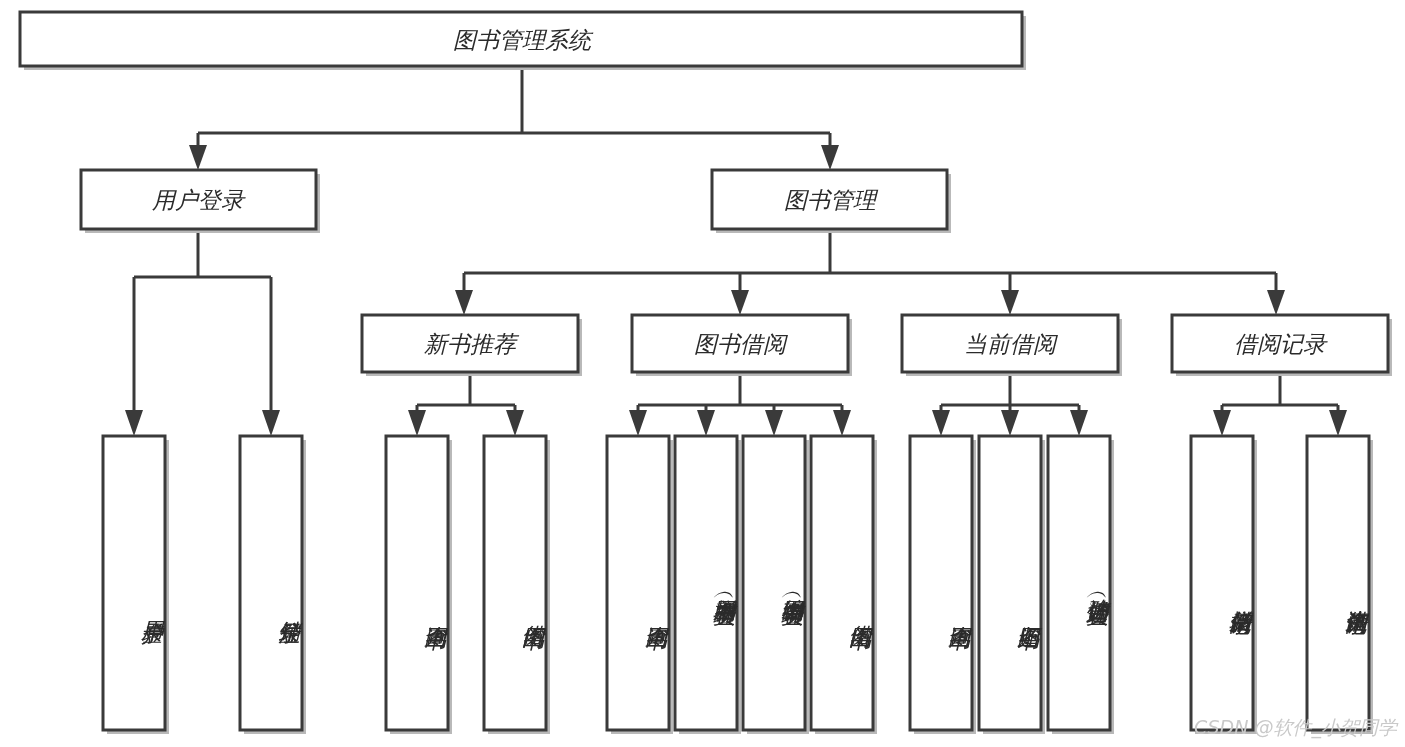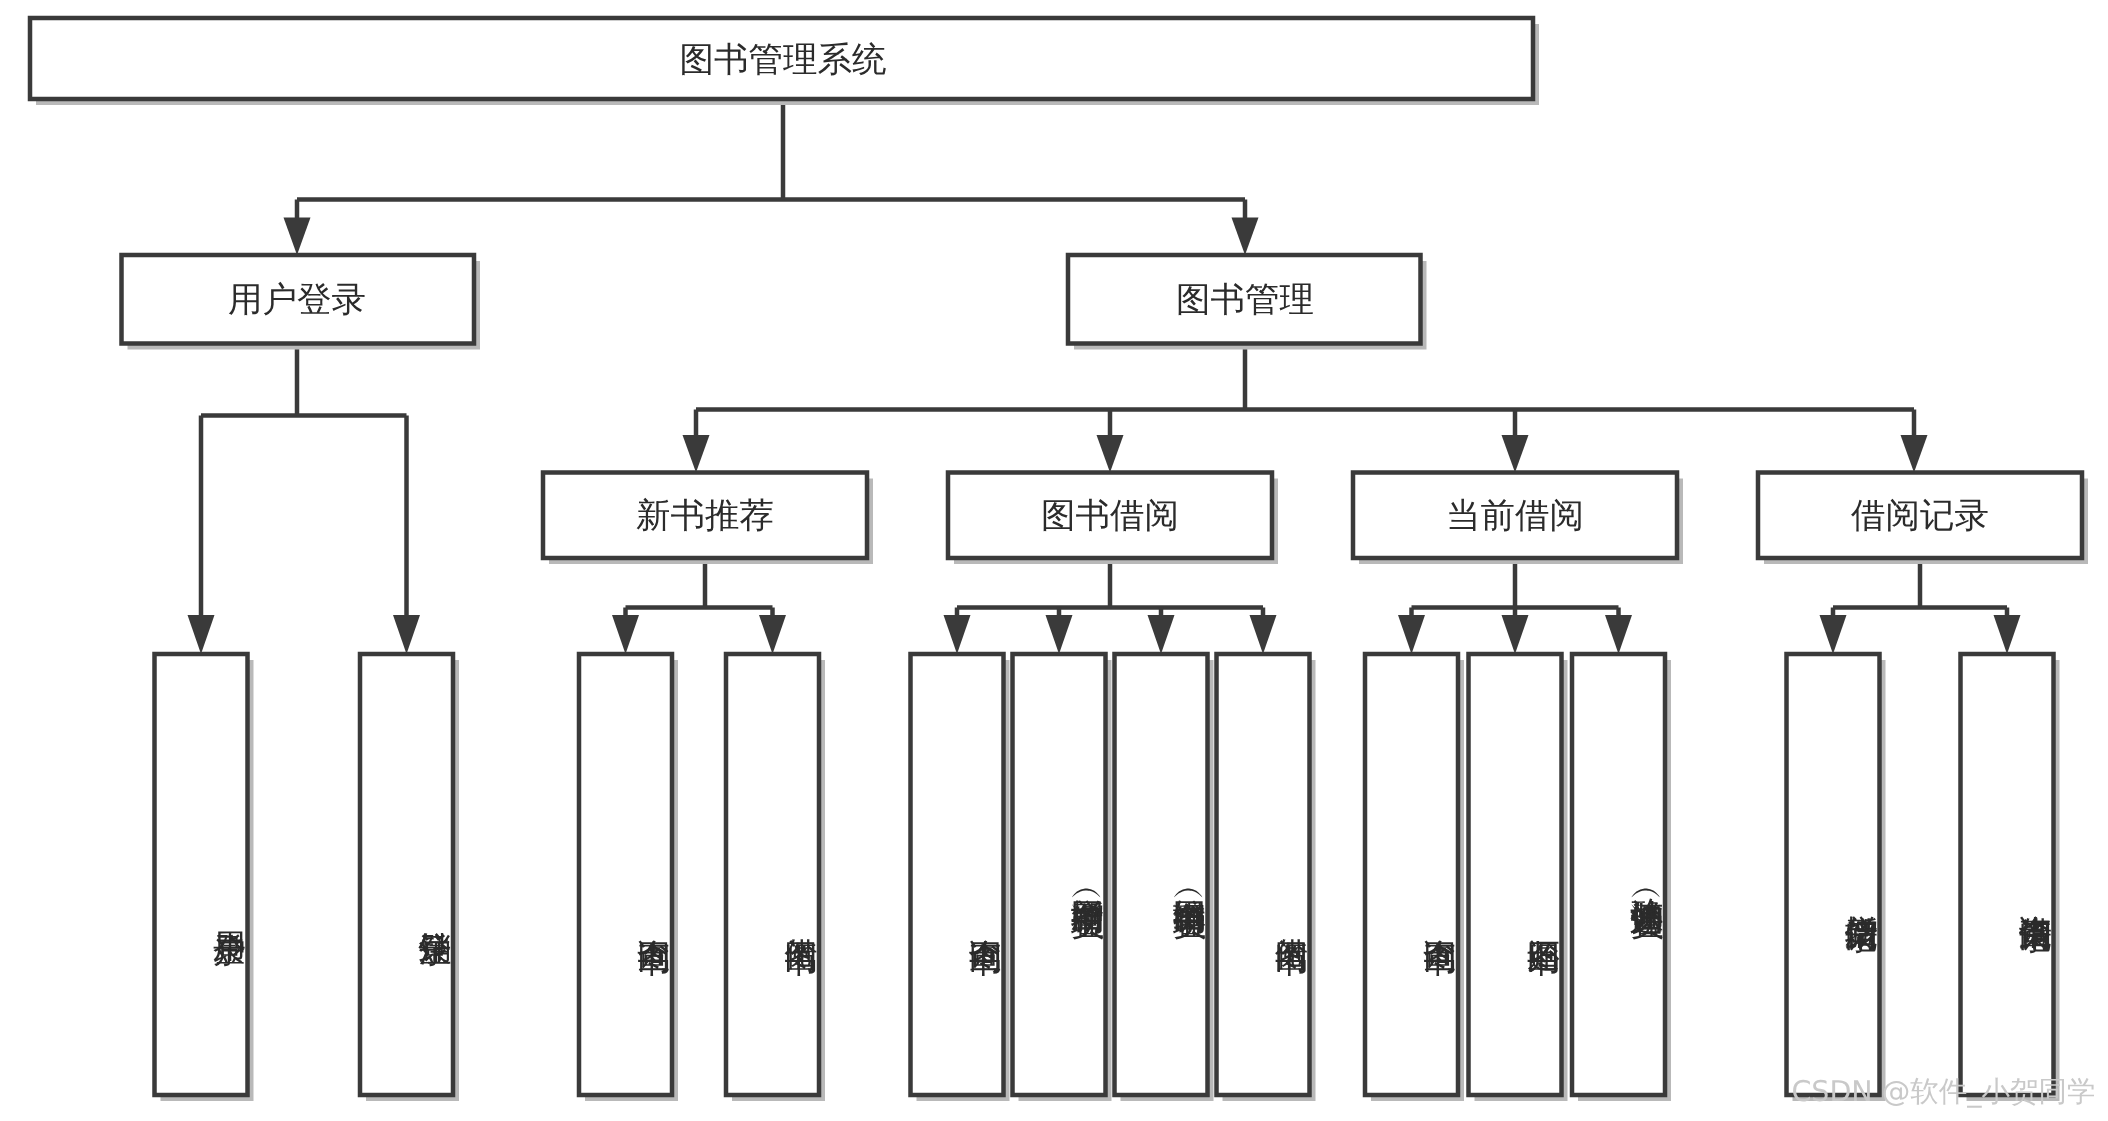--- a/index.html
+++ b/index.html
@@ -11,20 +11,21 @@
     width: 1405px;
     height: 747px;
     font-family: "DejaVu Sans", "Liberation Sans", sans-serif;
     overflow: hidden;
     position: relative;
   }
   #diagram-root {
     position: relative;
     width: 1405px;
     height: 747px;
+    font-style: italic;
   }
   svg.diagram-canvas {
     display: block;
     width: 1405px;
     height: 747px;
   }
   .node-box {
     fill: #ffffff;
     stroke: #3a3a3a;
     stroke-width: 3;

